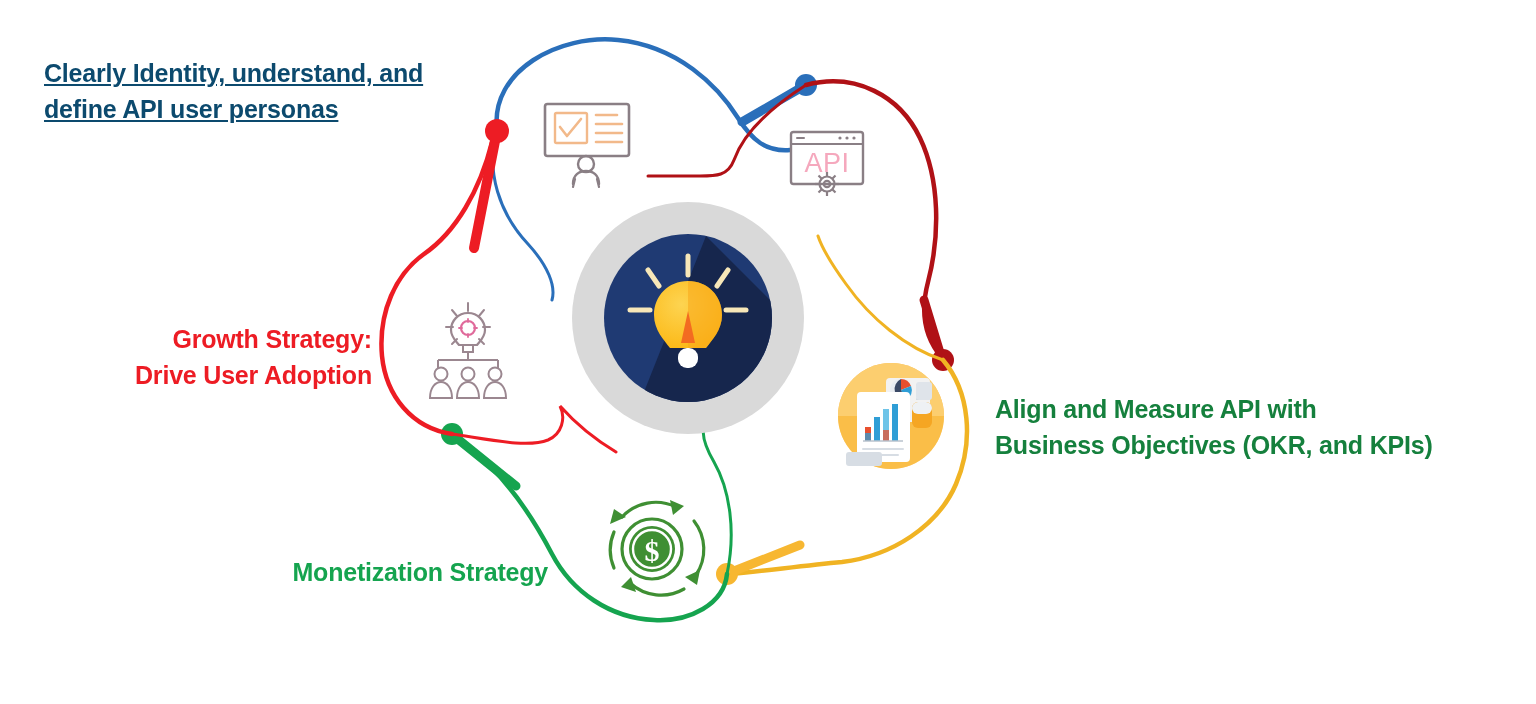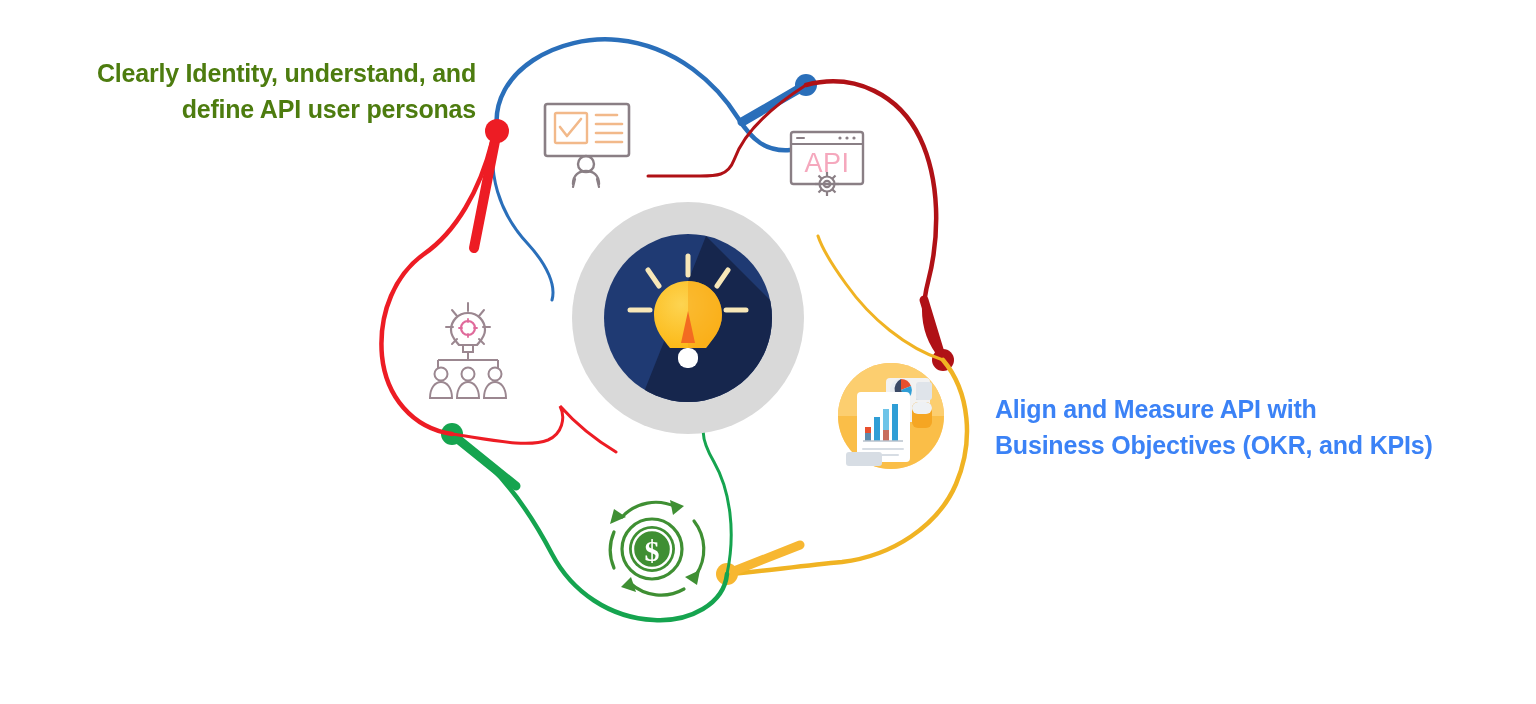--- a/index.html
+++ b/index.html
@@ -35,43 +35,43 @@
     font-weight: bold;
     font-size: 25px;
     line-height: 1.42;
     letter-spacing: -0.2px;
     white-space: pre-line;
   }
   #label-personas {
     left: 44px;
     top: 56px;
     width: 432px;
-    text-align: right;
-    color: #4d7c0f;
+    color: #0c4a6e;
+    text-decoration: underline;
   }
   #label-design {
     left: 955px;
     top: 128px;
     width: 470px;
     text-align: left;
     color: #b01116;
   }
   #label-growth {
     left: 92px;
     top: 322px;
     width: 280px;
     text-align: right;
     color: #ed1c24;
   }
   #label-align {
     left: 995px;
     top: 392px;
     width: 500px;
     text-align: left;
-    color: #3b82f6;
+    color: #15803d;
   }
   #label-monetization {
     left: 210px;
     top: 555px;
     width: 338px;
     text-align: right;
     color: #15a44f;
   }
 </style>
 </head>
@@ -320,15 +320,18 @@
     </g>
   </svg>
 
   <div class="label" id="label-personas">Clearly Identity, understand, and
 define API user personas</div>
 
 
   <div class="label" id="label-align">Align and Measure API with
 Business Objectives (OKR, and KPIs)</div>
 
-
+  <div class="label" id="label-monetization">Monetization Strategy</div>
+
+  <div class="label" id="label-growth">Growth Strategy:
+Drive User Adoption</div>
 
 </div>
 
 </body></html>

